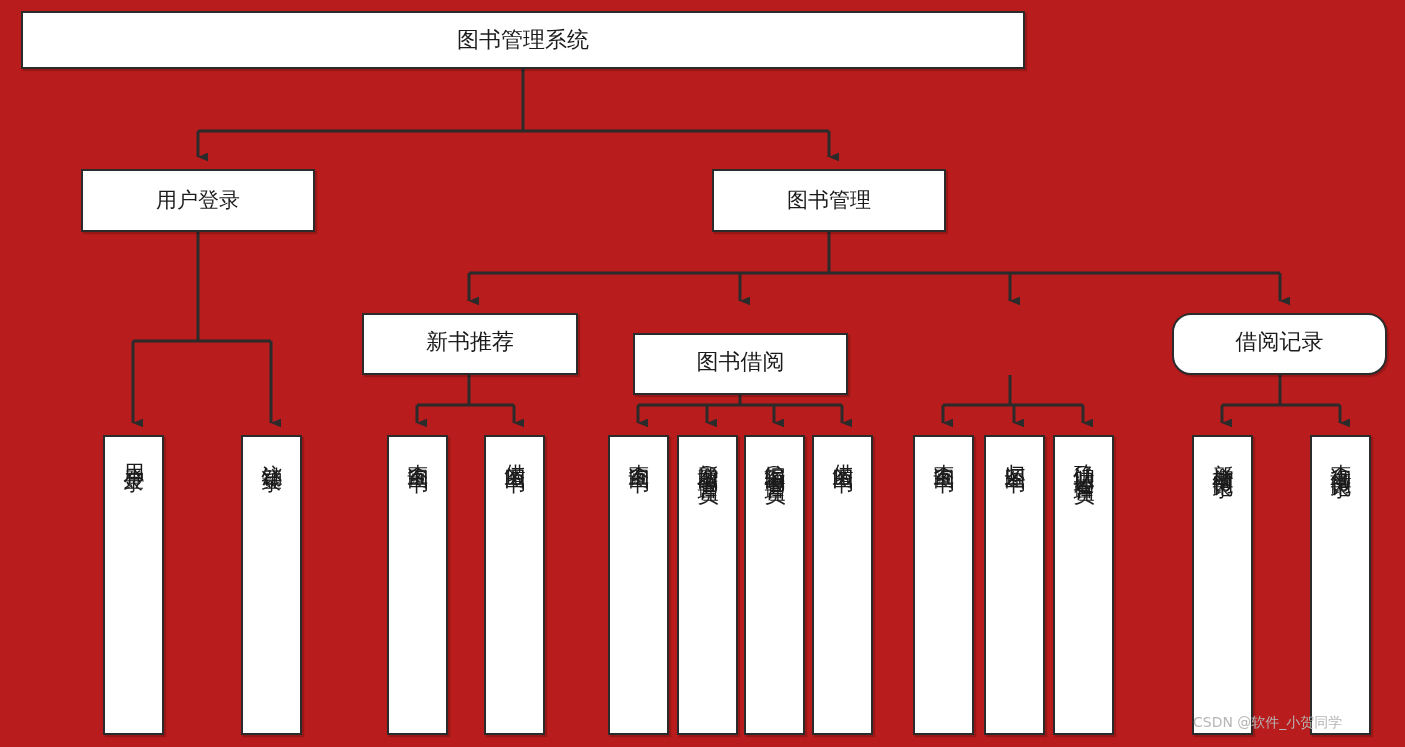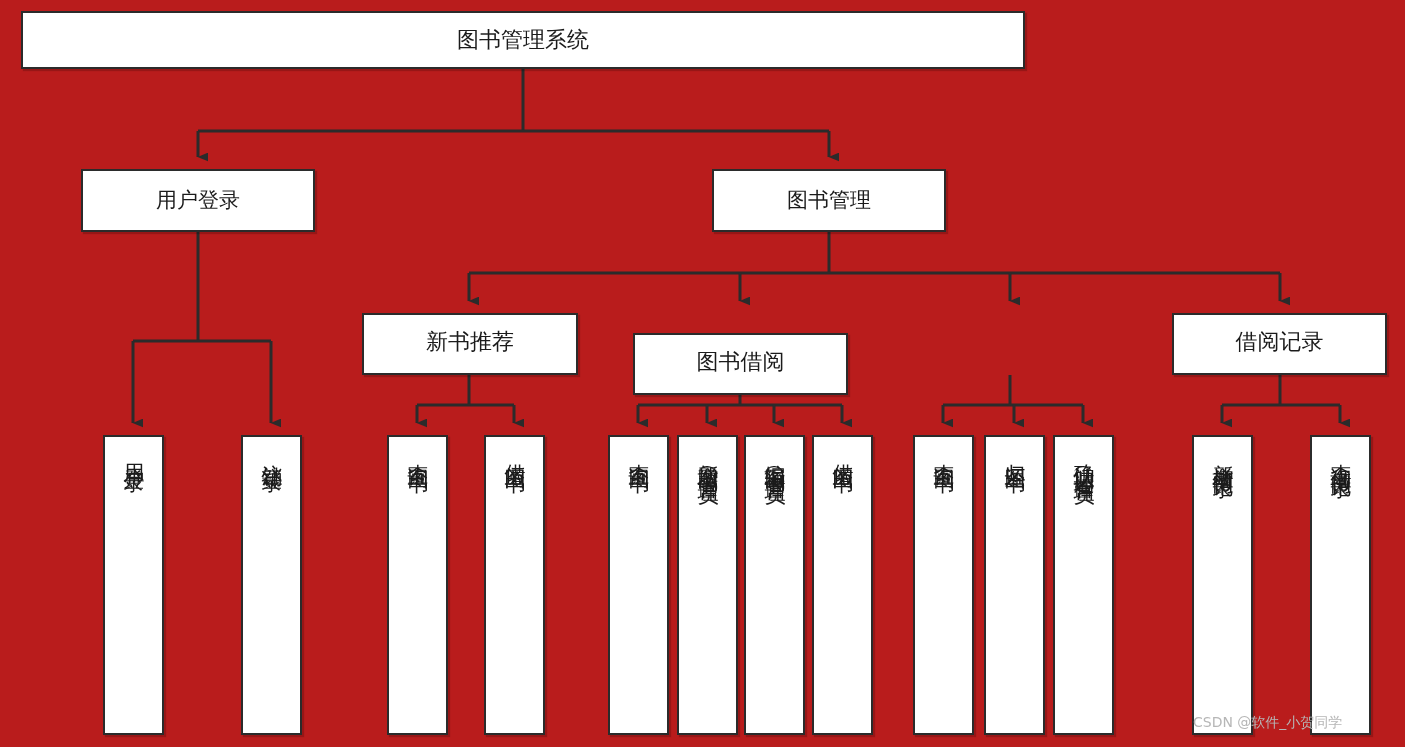--- a/index.html
+++ b/index.html
@@ -128,21 +128,21 @@
   <div class="node-box level-2" style="left:712px; top:169px; width:234px; height:63px;">
     <span class="node-label">图书管理</span>
   </div>
 
   <div class="node-box level-3" style="left:362px; top:313px; width:216px; height:62px;">
     <span class="node-label">新书推荐</span>
   </div>
   <div class="node-box level-3" style="left:633px; top:297px; width:215px; height:62px;margin-top:36px;">
     <span class="node-label">图书借阅</span>
   </div>
-  <div class="node-box level-3" style="left:1172px; top:313px; width:215px; height:62px;">
+  <div class="node-box level-3" style="left:1172px; top:313px; width:215px; height:62px;border-radius:19px;">
     <span class="node-label">借阅记录</span>
   </div>
 
   <div class="node-box leaf" style="left:103px; top:435px; width:61px; height:300px;">
     <span class="node-label">用户登录</span>
   </div>
   <div class="node-box leaf" style="left:241px; top:435px; width:61px; height:300px;">
     <span class="node-label">注销登录</span>
   </div>
 

